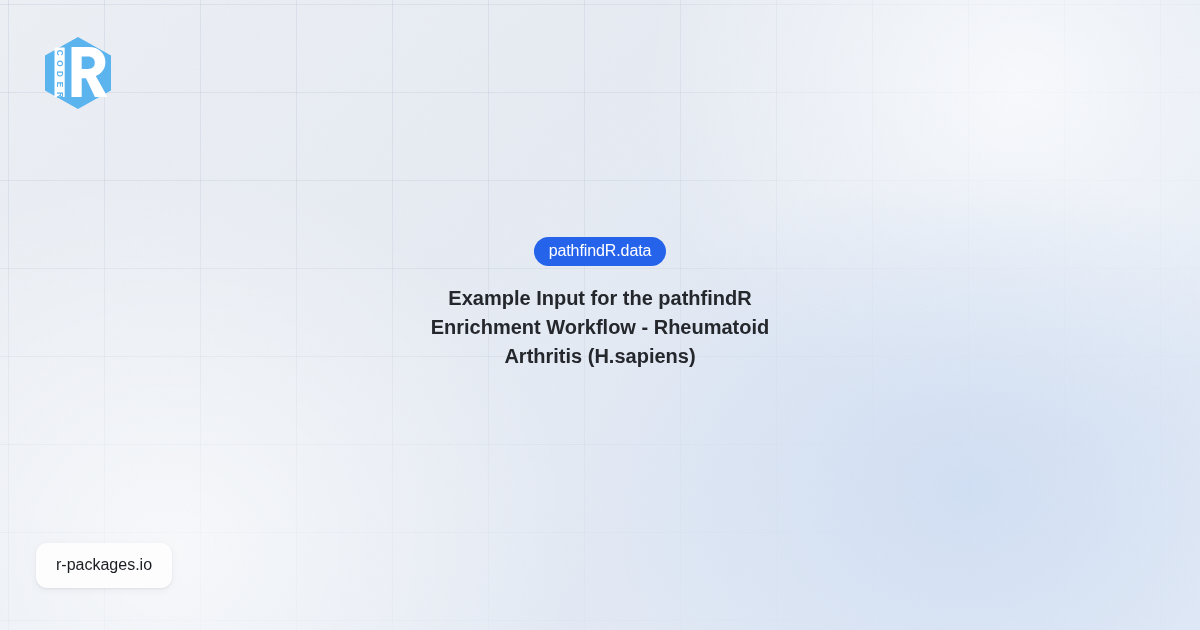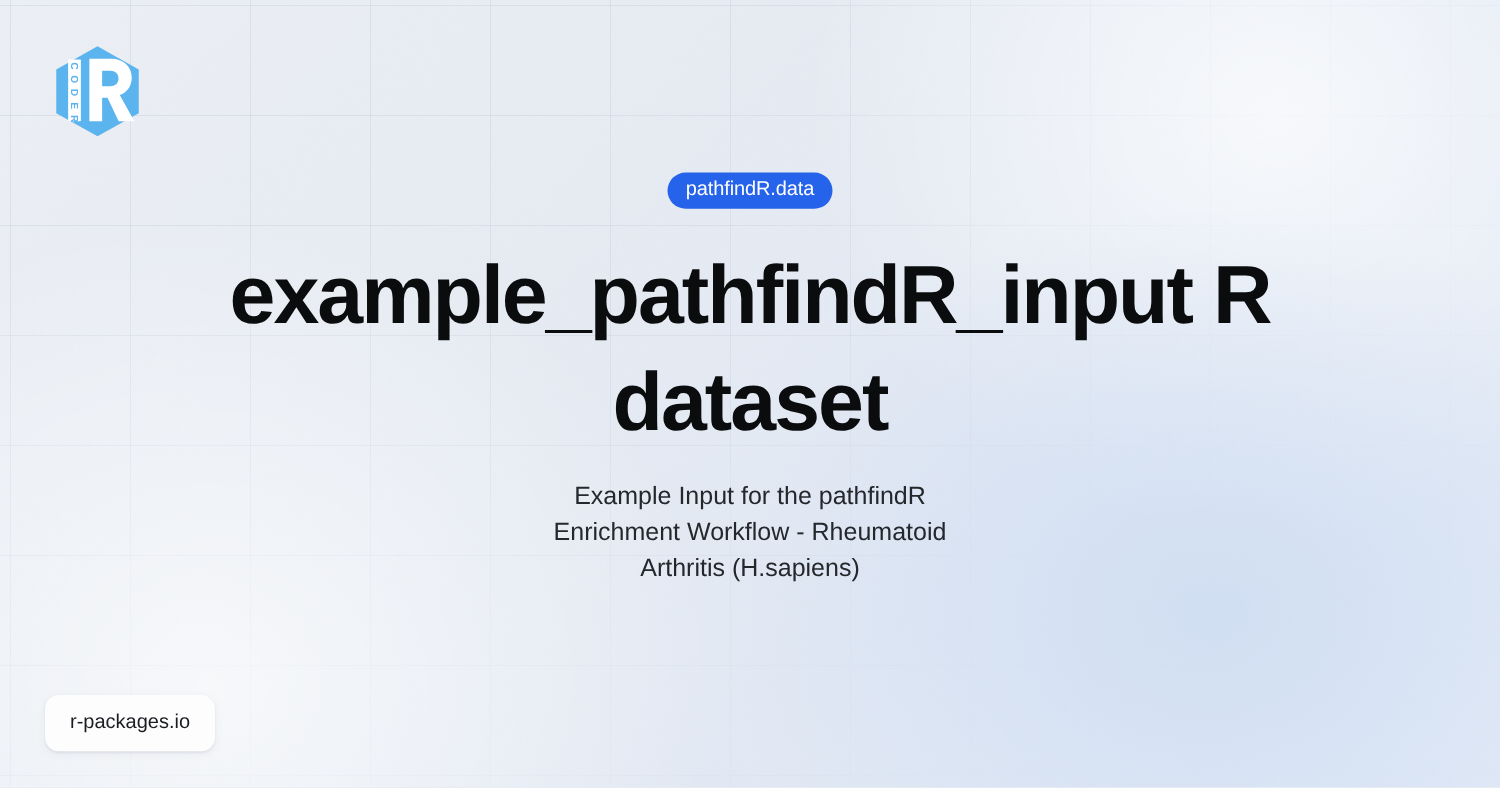--- a/index.html
+++ b/index.html
@@ -117,29 +117,29 @@
     letter-spacing: -1.6px;
     word-break: break-word;
   }
 
   .subtitle {
     margin-top: 18px;
     width: 360px;
     text-align: center;
     color: #24272c;
     font-size: 20px;
-    font-weight: 400;
+    font-weight: 700;
     line-height: 1.45;
   }
 
   
   .site-pill {
     position: absolute;
     left: 36px;
-    bottom: 29px;
+    bottom: 42px;
     background: #fdfdfe;
     color: #1a1d21;
     font-size: 16px;
     line-height: 1;
     padding: 14px 20px 15px;
     border-radius: 11px;
     box-shadow: 0 1px 2px rgba(30,45,75,0.07), 0 2px 8px rgba(30,45,75,0.05);
     white-space: nowrap;
   }
 </style>
@@ -178,19 +178,18 @@
         <text x="19.6" y="43.0" text-anchor="middle" transform="rotate(90 19.6 40.2)">D</text>
         <text x="19.6" y="53.6" text-anchor="middle" transform="rotate(90 19.6 50.8)">E</text>
         <text x="19.6" y="64.0" text-anchor="middle" transform="rotate(90 19.6 61.2)">R</text>
       </g>
     </svg>
   </div>
 
   <div class="center">
     <span class="badge">pathfindR.data</span>
 
-    <h1 class="title">example_pathfindR_input R dataset</h1>
 
     <p class="subtitle">Example Input for the pathfindR Enrichment Workflow - Rheumatoid Arthritis (H.sapiens)</p>
   </div>
 
   <div class="site-pill">r-packages.io</div>
 </div>
 
 </body></html>

